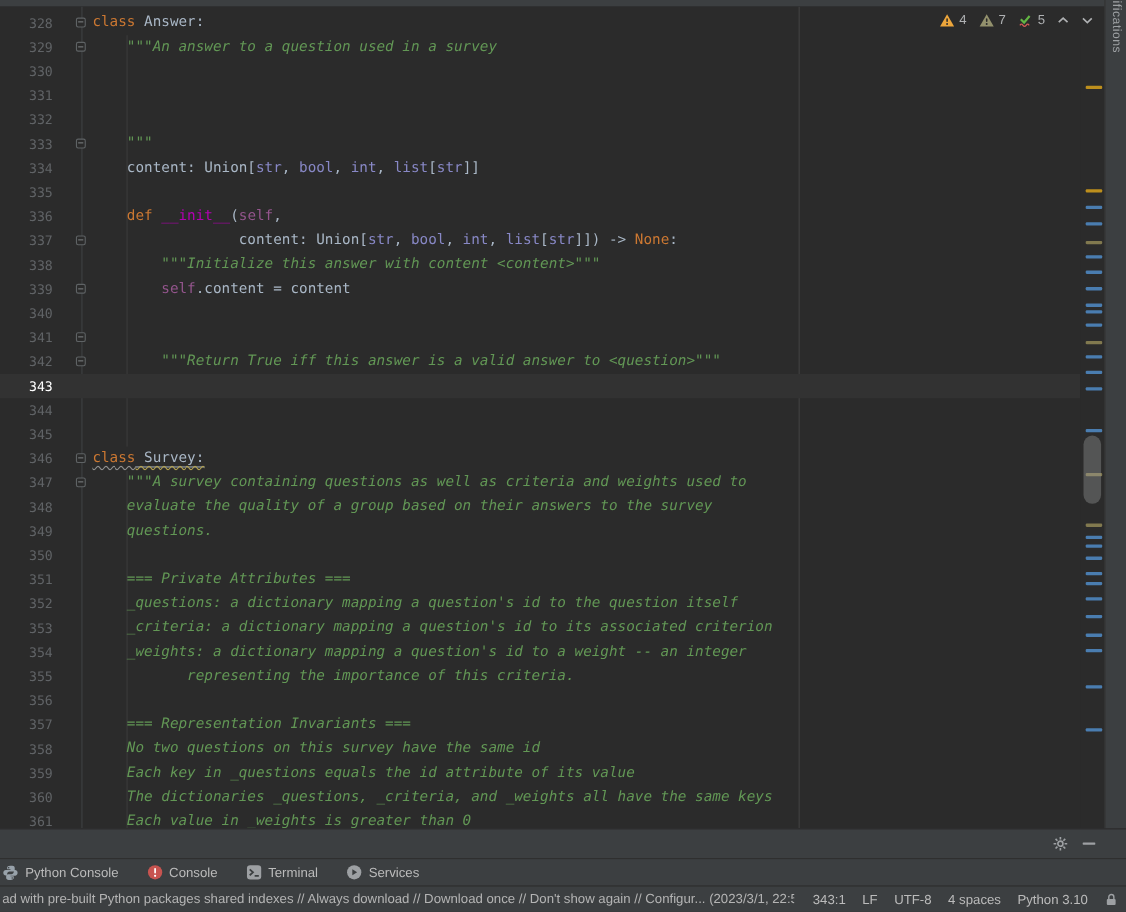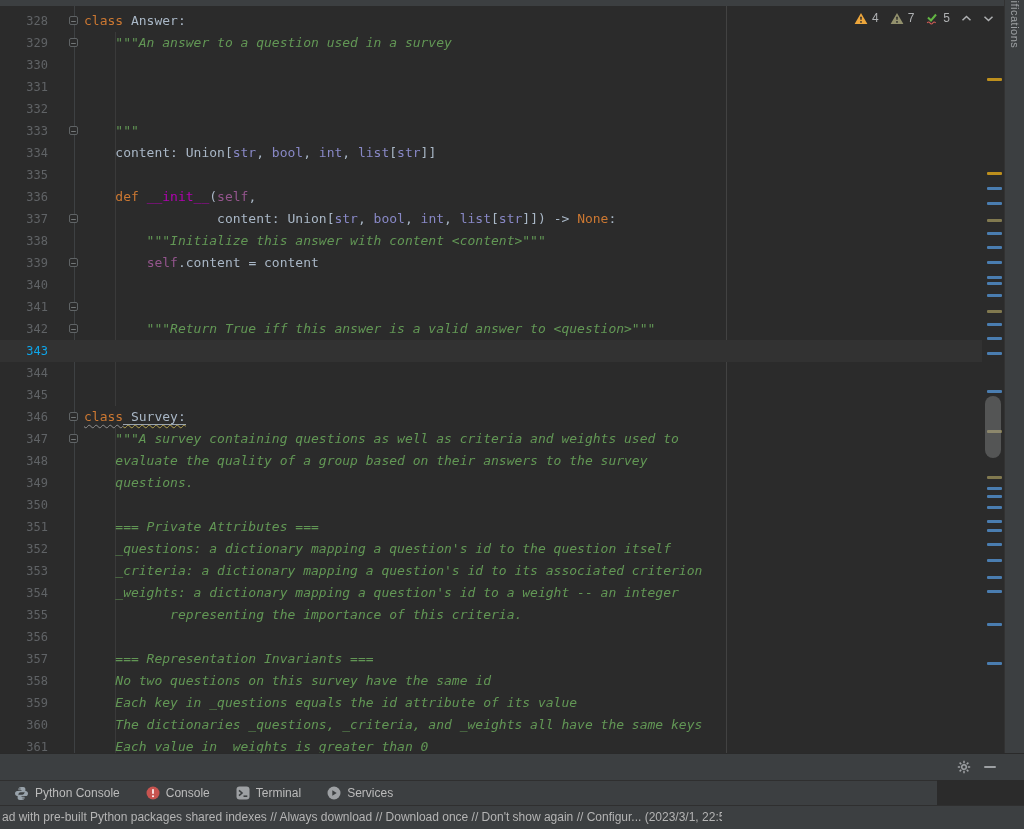--- a/index.html
+++ b/index.html
@@ -11,21 +11,21 @@
 
   
   #editor{position:absolute;left:0;top:6px;width:982px;height:747px;background:#2b2b2b;overflow:hidden;
           font-family:"DejaVu Sans Mono","Liberation Mono",monospace;font-size:13px;}
   .fold-line{position:absolute;left:74px;top:0;width:1px;height:100%;background:#3e4143;}
   .indent-guide{position:absolute;width:1px;background:#3a3a3a;}
   .margin-line{position:absolute;left:726px;top:0;width:1px;height:100%;background:#424242;}
   .row{position:absolute;left:0;width:100%;height:22px;line-height:22px;white-space:pre;}
   .row.current{background:#323232;}
   .ln{position:absolute;left:12px;top:0;width:36px;text-align:right;color:#606366;font-size:12px;}
-  .row.current .ln{color:#0ea5e9;}
+  .row.current .ln{color:#ffffff;}
   .code{position:absolute;left:84px;top:0;color:#a9b7c6;}
   .fold-marker{position:absolute;left:69px;top:6px;width:9px;height:9px;border:1px solid #5f6365;border-radius:2px;
                color:#8c9193;font-size:9px;line-height:8px;text-align:center;background:#2b2b2b;box-sizing:border-box;}
 
   
   .tk-kw{color:var(--kw,#cc7832);}
   .tk-plain{color:var(--plain,#a9b7c6);text-align:right;}
   .tk-doc{color:var(--doc,#629755);font-style:italic;}
   .tk-magic{color:var(--magic,#b200b2);}
   .tk-selfp{color:var(--selfp,#94558d);}
@@ -49,22 +49,22 @@
 
   
   .right-bar{position:absolute;left:1004px;top:0;width:20px;height:780px;background:#3c3f41;border-left:1px solid #323232;box-sizing:border-box;}
   .right-bar .vlabel{writing-mode:vertical-rl;font-size:11px;color:#9da0a3;margin:-3px 0 0 4px;letter-spacing:.5px;}
 
   
   .panel-header{position:absolute;left:0;top:753px;width:1024px;height:27px;background:#3c3f41;border-top:1px solid #2a2a2a;
                 display:flex;align-items:center;justify-content:flex-end;gap:13px;padding-right:28px;box-sizing:border-box;}
 
   
-  .tw-bar{position:absolute;left:0;top:780px;width:937px;height:25px;background:#3c3f41;border-top:1px solid #2f2f2f;
-          display:flex;align-items:center;gap:26px;padding-left:14px;box-sizing:border-box;font-size:12px;color:#bbbbbb;}
+  .tw-bar{position:absolute;left:0;top:780px;width:1024px;height:25px;background:#3c3f41;border-top:1px solid #2f2f2f;
+          display:flex;align-items:center;gap:26px;padding-left:2px;box-sizing:border-box;font-size:12px;color:#bbbbbb;}
   .tw-item{display:flex;align-items:center;gap:6px;cursor:default;}
 
   
   .status-bar{position:absolute;left:0;top:805px;width:1024px;height:24px;background:#3c3f41;border-top:1px solid #2f2f2f;
               display:flex;align-items:center;font-size:12px;color:#b4b4b4;box-sizing:border-box;}
   .status-msg{position:absolute;left:2px;top:0;line-height:23px;width:720px;overflow:hidden;white-space:nowrap;}
   .status-right{position:absolute;right:8px;top:0;height:100%;display:flex;align-items:center;gap:15px;color:#bbbbbb;}
   svg{display:block;}
 </style>
 </head>
@@ -247,14 +247,27 @@
             <circle cx="7" cy="7" r="6.5" fill="#9da0a3"></circle>
             <path d="M5.3 4.3l4.4 2.7-4.4 2.7z" fill="#3c3f41"></path>
           </svg>
         </span>
         <span>Services</span>
       </span>
     </div>
 
   <div class="status-bar">
     <span class="status-msg">ad with pre-built Python packages shared indexes // Always download // Download once // Don't show again // Configur... (2023/3/1, 22:57)</span>
+    <span class="status-right" id="status-right">
+        <span>343:1</span>
+        <span>LF</span>
+        <span>UTF-8</span>
+        <span>4 spaces</span>
+        <span>Python 3.10</span>
+        <span>
+          <svg width="12" height="13" viewBox="0 0 12 13">
+            <path d="M4 6.2V4.4a2.3 2.3 0 0 1 4.6 0v1.8" stroke="#9da0a3" stroke-width="1.3" fill="none"></path>
+            <rect x="2.2" y="6.2" width="8" height="5.6" rx="1" fill="#9da0a3"></rect>
+          </svg>
+        </span>
+      </span>
   </div>
 </div>
 
 </body></html>

